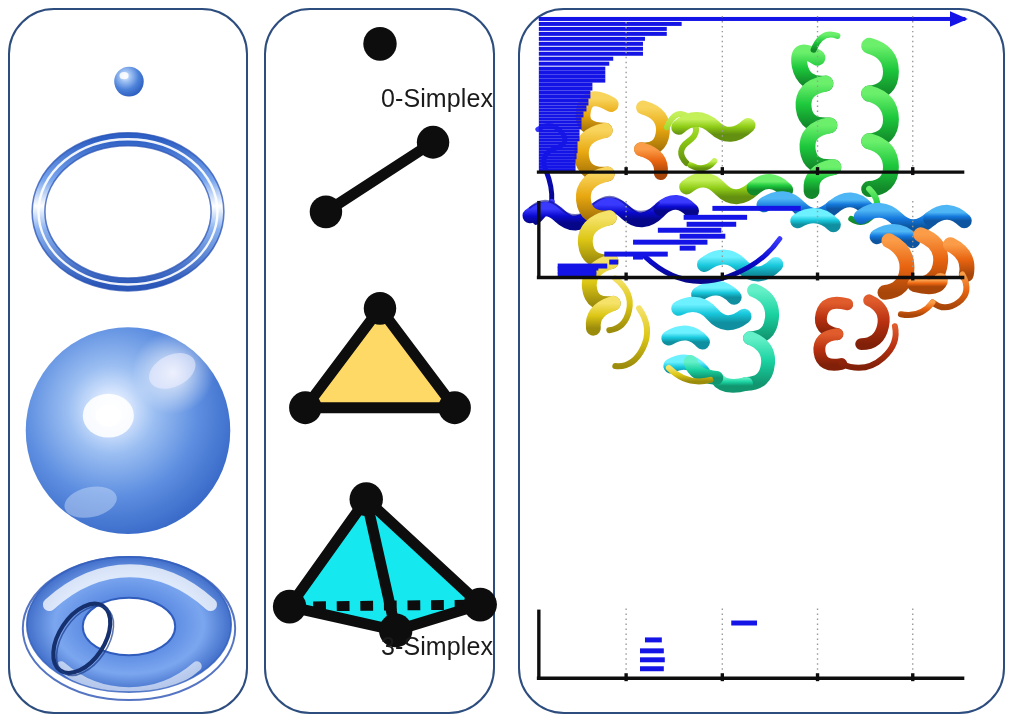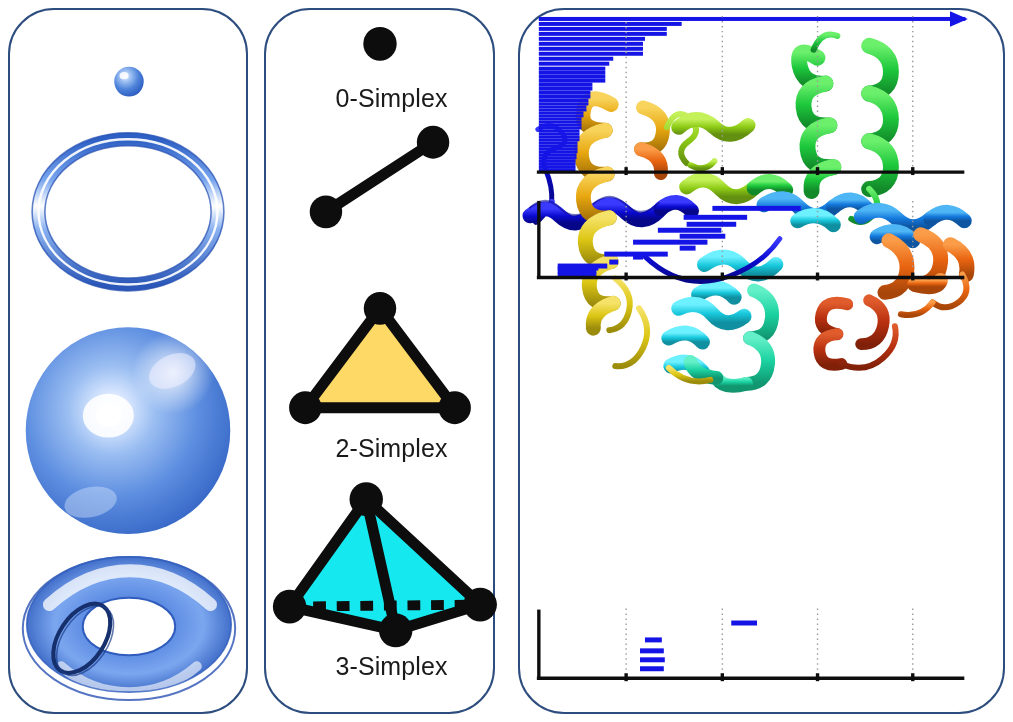--- a/index.html
+++ b/index.html
@@ -9,22 +9,22 @@
 
   .panel{position:absolute;background:#fff;
          border:2.5px solid #2d4d7e;border-radius:46px;box-sizing:border-box;}
   #panel-left   {left:8px;  top:8px;  width:240px; height:706px;}
   #panel-middle {left:264px;top:8px;  width:231px; height:706px;}
   #panel-right  {left:518px;top:8px;  width:487px; height:706px;}
 
   .svgfull{position:absolute;left:0;top:0;width:100%;height:100%;
            display:block;overflow:visible;}
 
-  .simplex-label{position:absolute;width:100%;text-align:center;
-                 font-size:25px;color:#1a1a1a;letter-spacing:.1px;padding-left:12px;}
+  .simplex-label{position:absolute;width:100%;text-align:right;
+                 font-size:25px;color:#1a1a1a;letter-spacing:.1px;}
 </style>
 </head>
 <body>
 
 <div id="figure">
 
   <div class="panel" id="panel-left">
     <svg class="svgfull" viewBox="0 0 240 706" preserveAspectRatio="none">
       <defs>
         <radialGradient id="gSphereSmall" cx="38%" cy="32%" r="72%">
@@ -131,22 +131,21 @@
         <line x1="132" y1="624" x2="218" y2="598" stroke="#0d0d0d" stroke-width="11" stroke-linecap="round"></line>
 
         <circle cx="102" cy="492" r="17" fill="#0d0d0d"></circle>
         <circle cx="24" cy="600" r="17" fill="#0d0d0d"></circle>
         <circle cx="218" cy="598" r="17" fill="#0d0d0d"></circle>
         <circle cx="132" cy="624" r="17" fill="#0d0d0d"></circle>
       </g>
     </svg>
 
     <div class="simplex-label" style="top:74px">0-Simplex</div>
-    <div class="simplex-label" style="top:424px">2-Simplex</div>
-    <div class="simplex-label" style="top:642px">3-Simplex</div>
+    <div class="simplex-label" style="top:622px">3-Simplex</div>
   </div>
 
   <div class="panel" id="panel-right">
     <svg class="svgfull" viewBox="0 0 487 706" preserveAspectRatio="none">
       <defs>
         <linearGradient id="hBlue" x1="0" y1="0" x2="0" y2="1">
           <stop offset="0%" stop-color="#3a3aff"></stop>
             <stop offset="50%" stop-color="#0a0ad0"></stop>
             <stop offset="100%" stop-color="#060688"></stop>
         </linearGradient>

